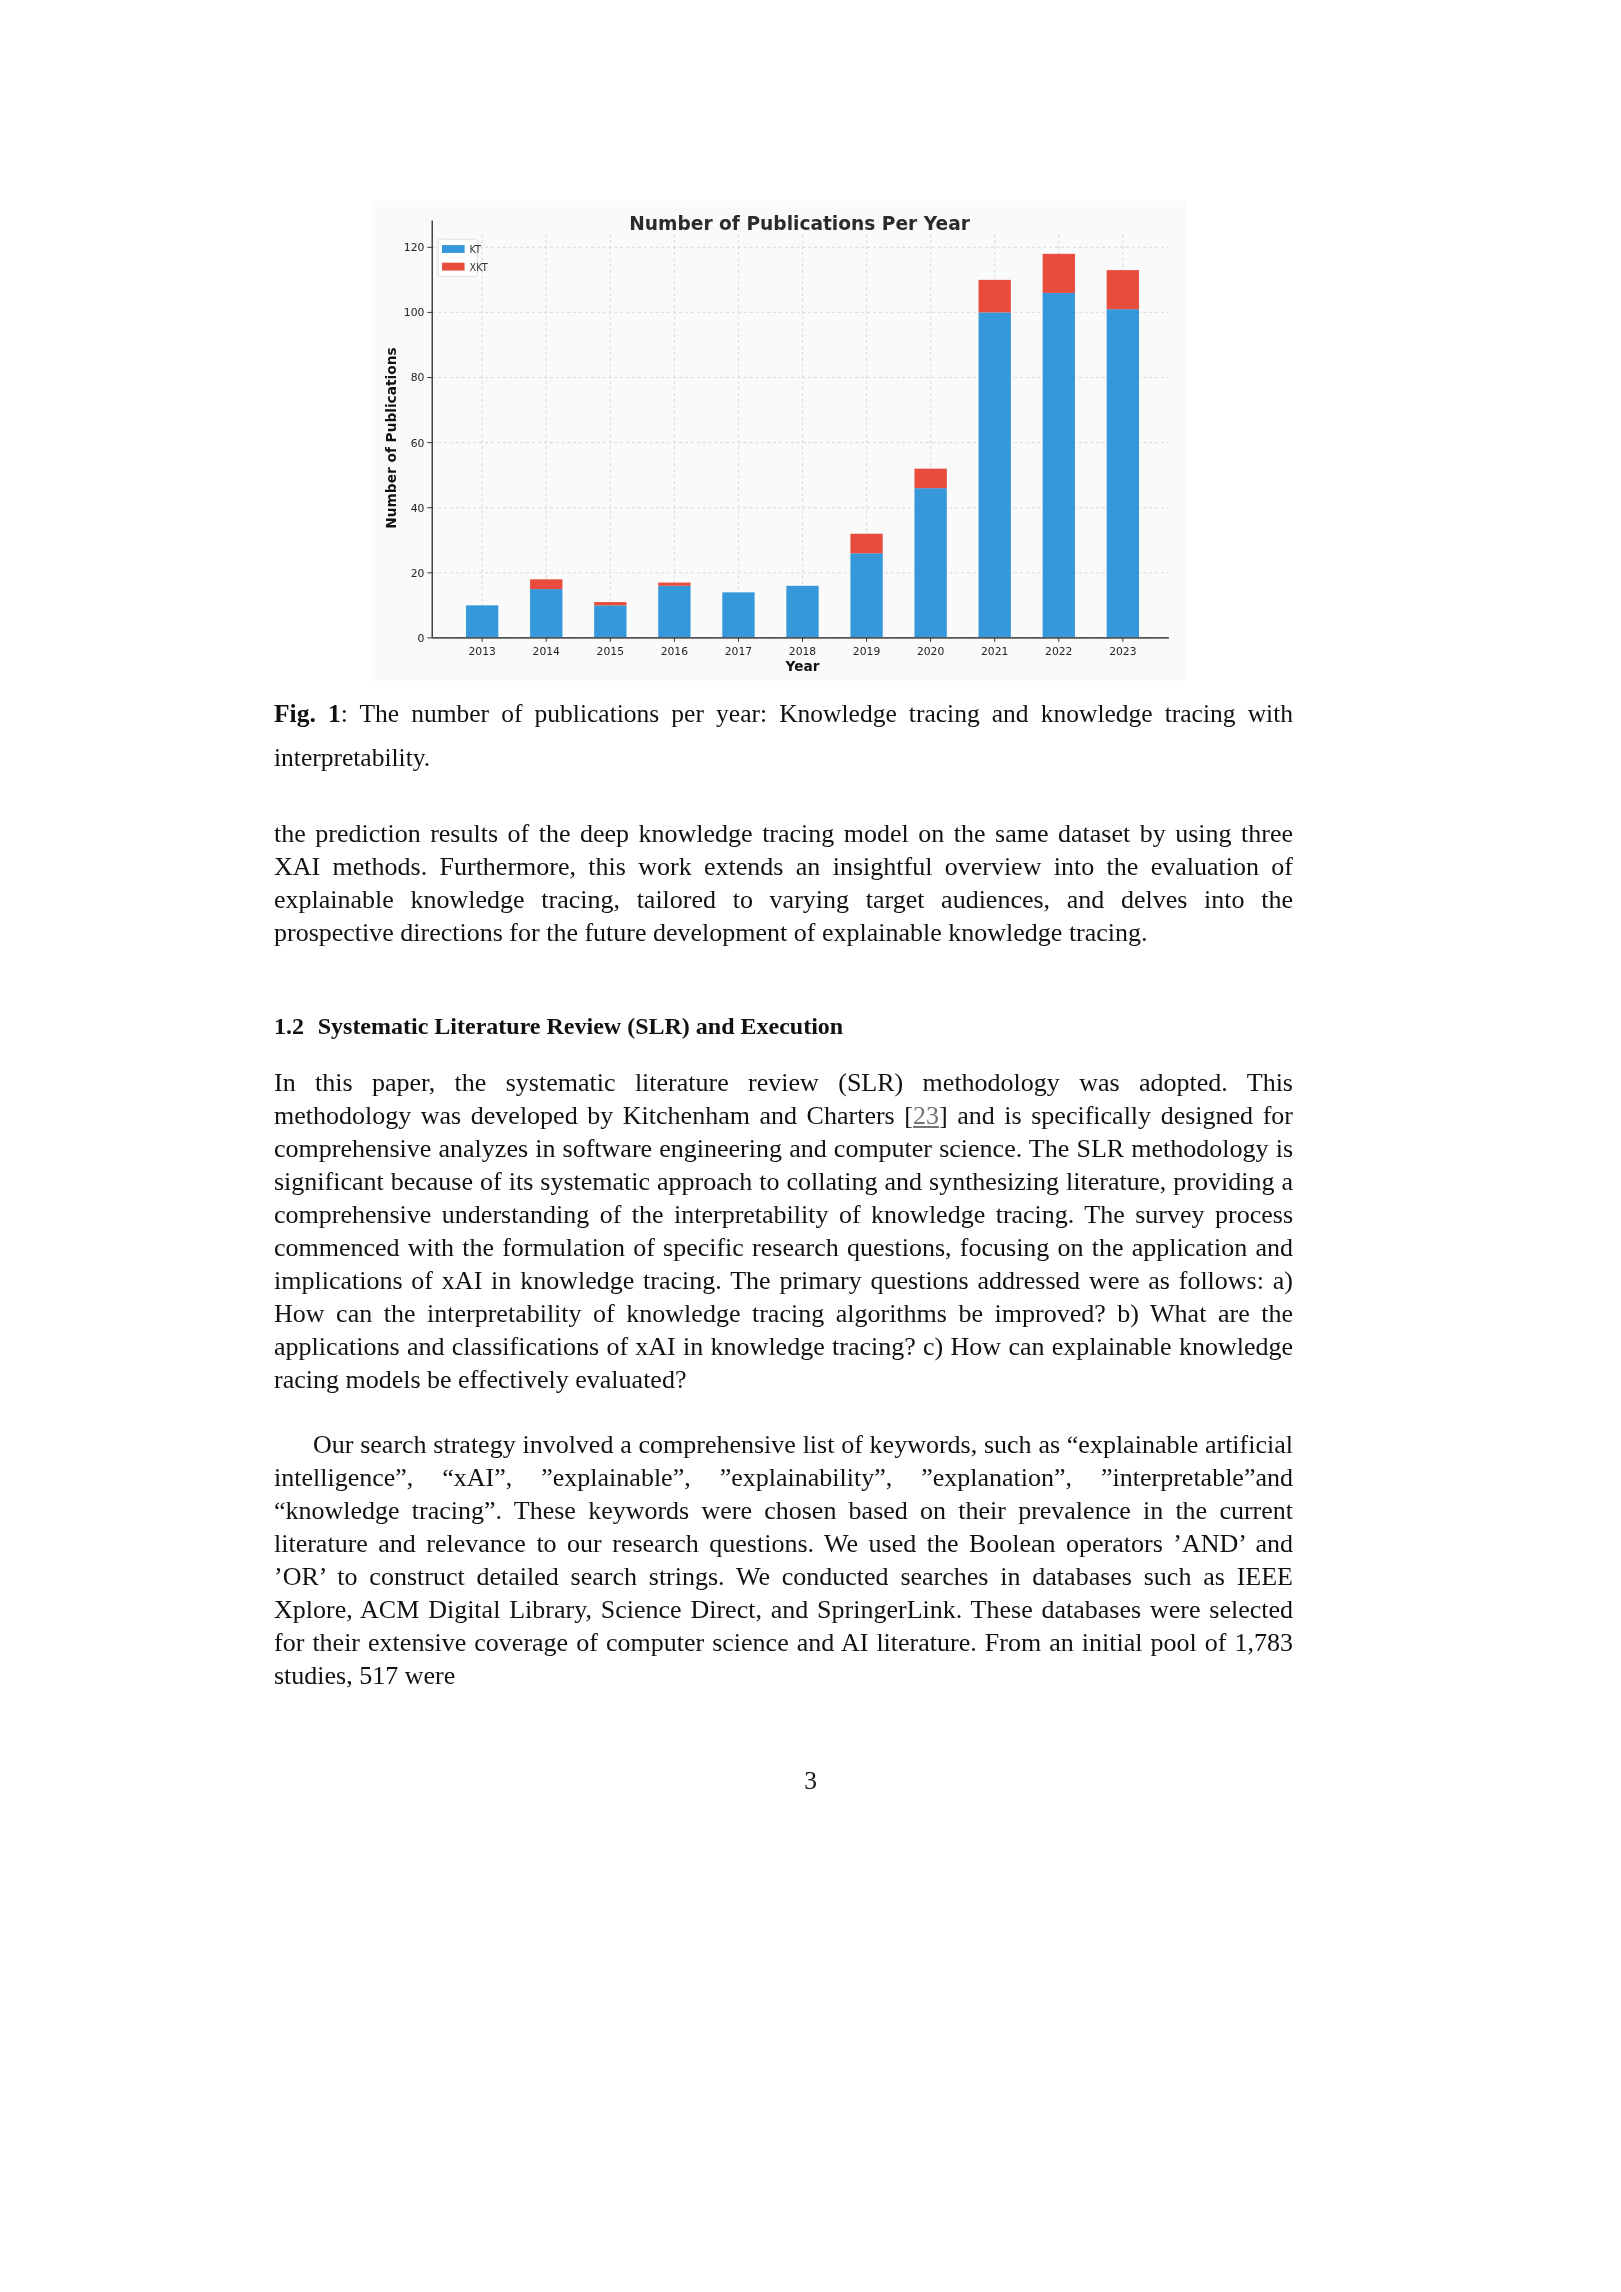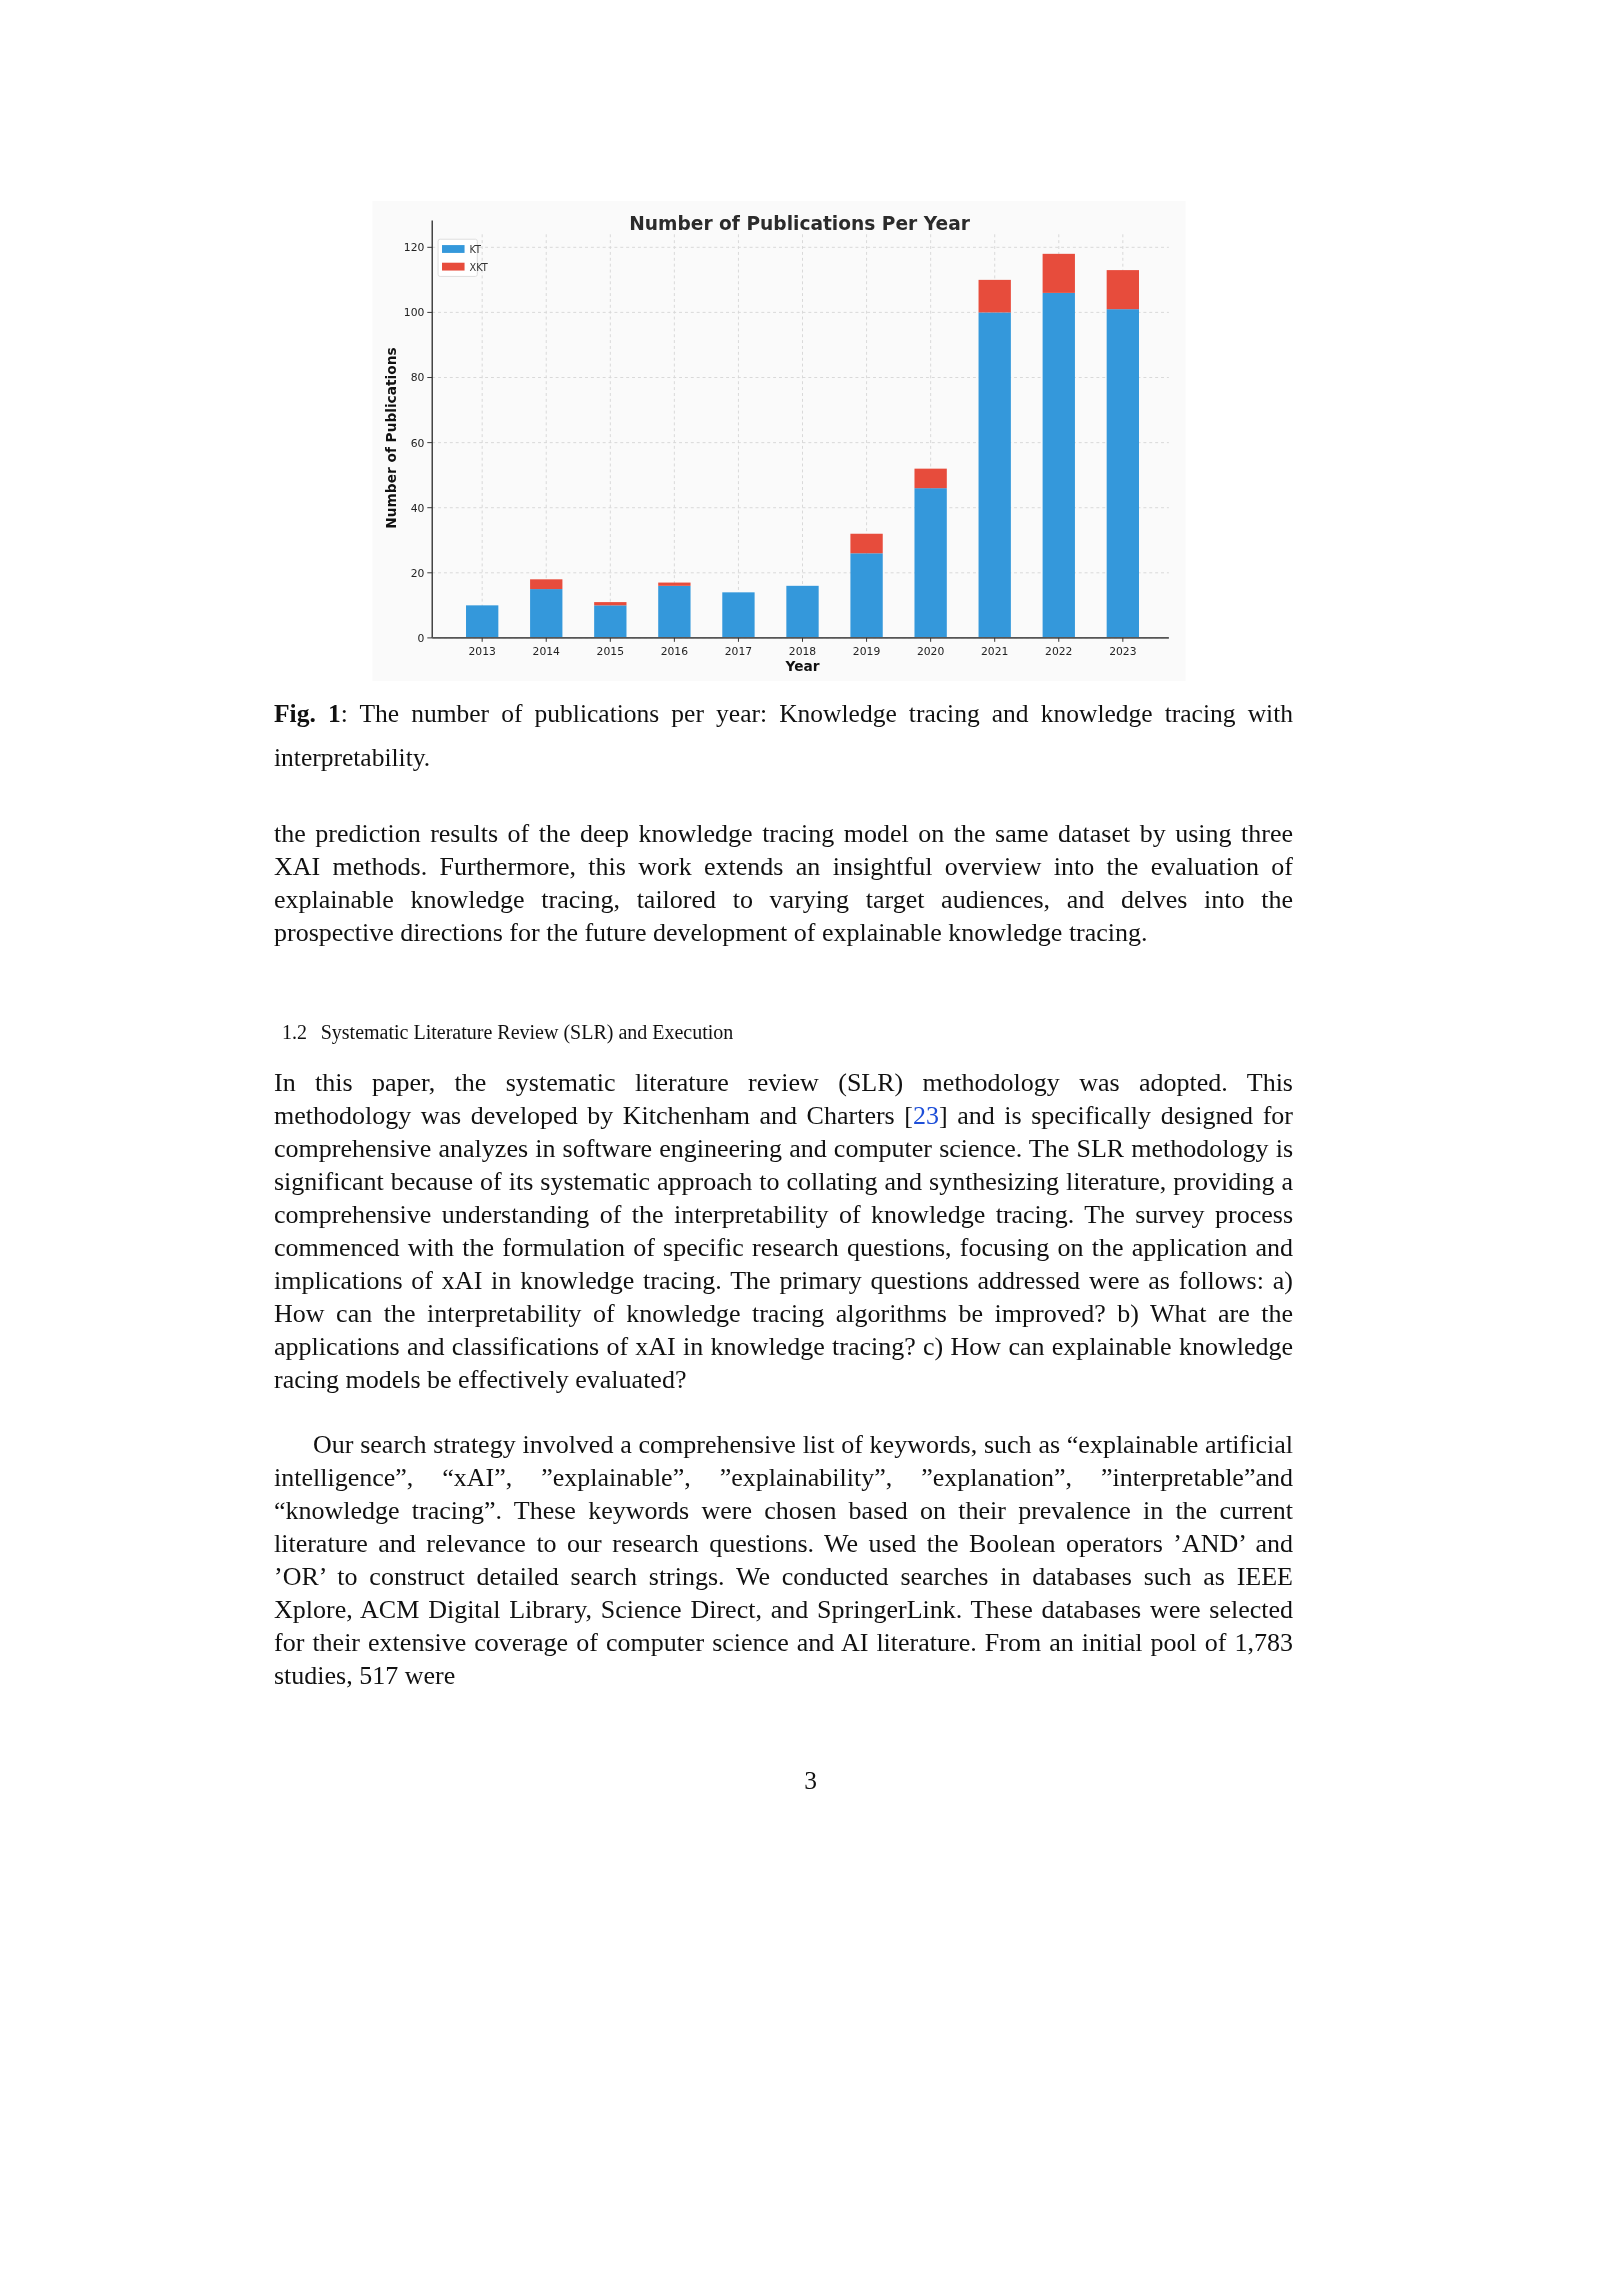--- a/index.html
+++ b/index.html
@@ -4,25 +4,25 @@
 <style>
   html, body { margin: 0; padding: 0; background: #ffffff; }
   body { width: 1621px; height: 2293px; position: relative; overflow: hidden;
          font-family: "Liberation Serif", "DejaVu Serif", serif; color: #111; }
   #chart { position: absolute; left: 372px; top: 201px; }
   .caption { position: absolute; left: 274px; top: 692px; width: 1019px;
              font-size: 25.5px; line-height: 44px; text-align: justify; }
   .caption b { font-weight: bold; }
   .para { position: absolute; left: 274px; width: 1019px; font-size: 26px;
           line-height: 33px; text-align: justify; margin: 0; }
-  .heading { position: absolute; left: 274px; top: 1013px; font-size: 20px;
-             font-weight: normal; margin: 8px; }
+  .heading { position: absolute; left: 274px; top: 1013px; font-size: 24px;
+             font-weight: bold; margin: 0; }
   .heading .num { margin-right: 13.7px; }
   .indent { text-indent: 39px; }
-  .cite { color: #1d4ed8; }
+  .cite { color: #737373; text-decoration: underline; }
   .pagenum { position: absolute; left: 0; width: 1621px; top: 1766px;
              text-align: center; font-size: 25.5px; }
   svg text { font-family: "DejaVu Sans", sans-serif; }
 </style>
 </head>
 <body>
 
 <svg id="chart" width="814" height="480" viewBox="0 0 830 490" xmlns="http://www.w3.org/2000/svg">
   <rect x="0" y="0" width="830" height="490" fill="#fafafa"></rect>
   <text x="436" y="30" text-anchor="middle" font-size="19" font-weight="bold" fill="#2b2b2b">Number of Publications Per Year</text>

